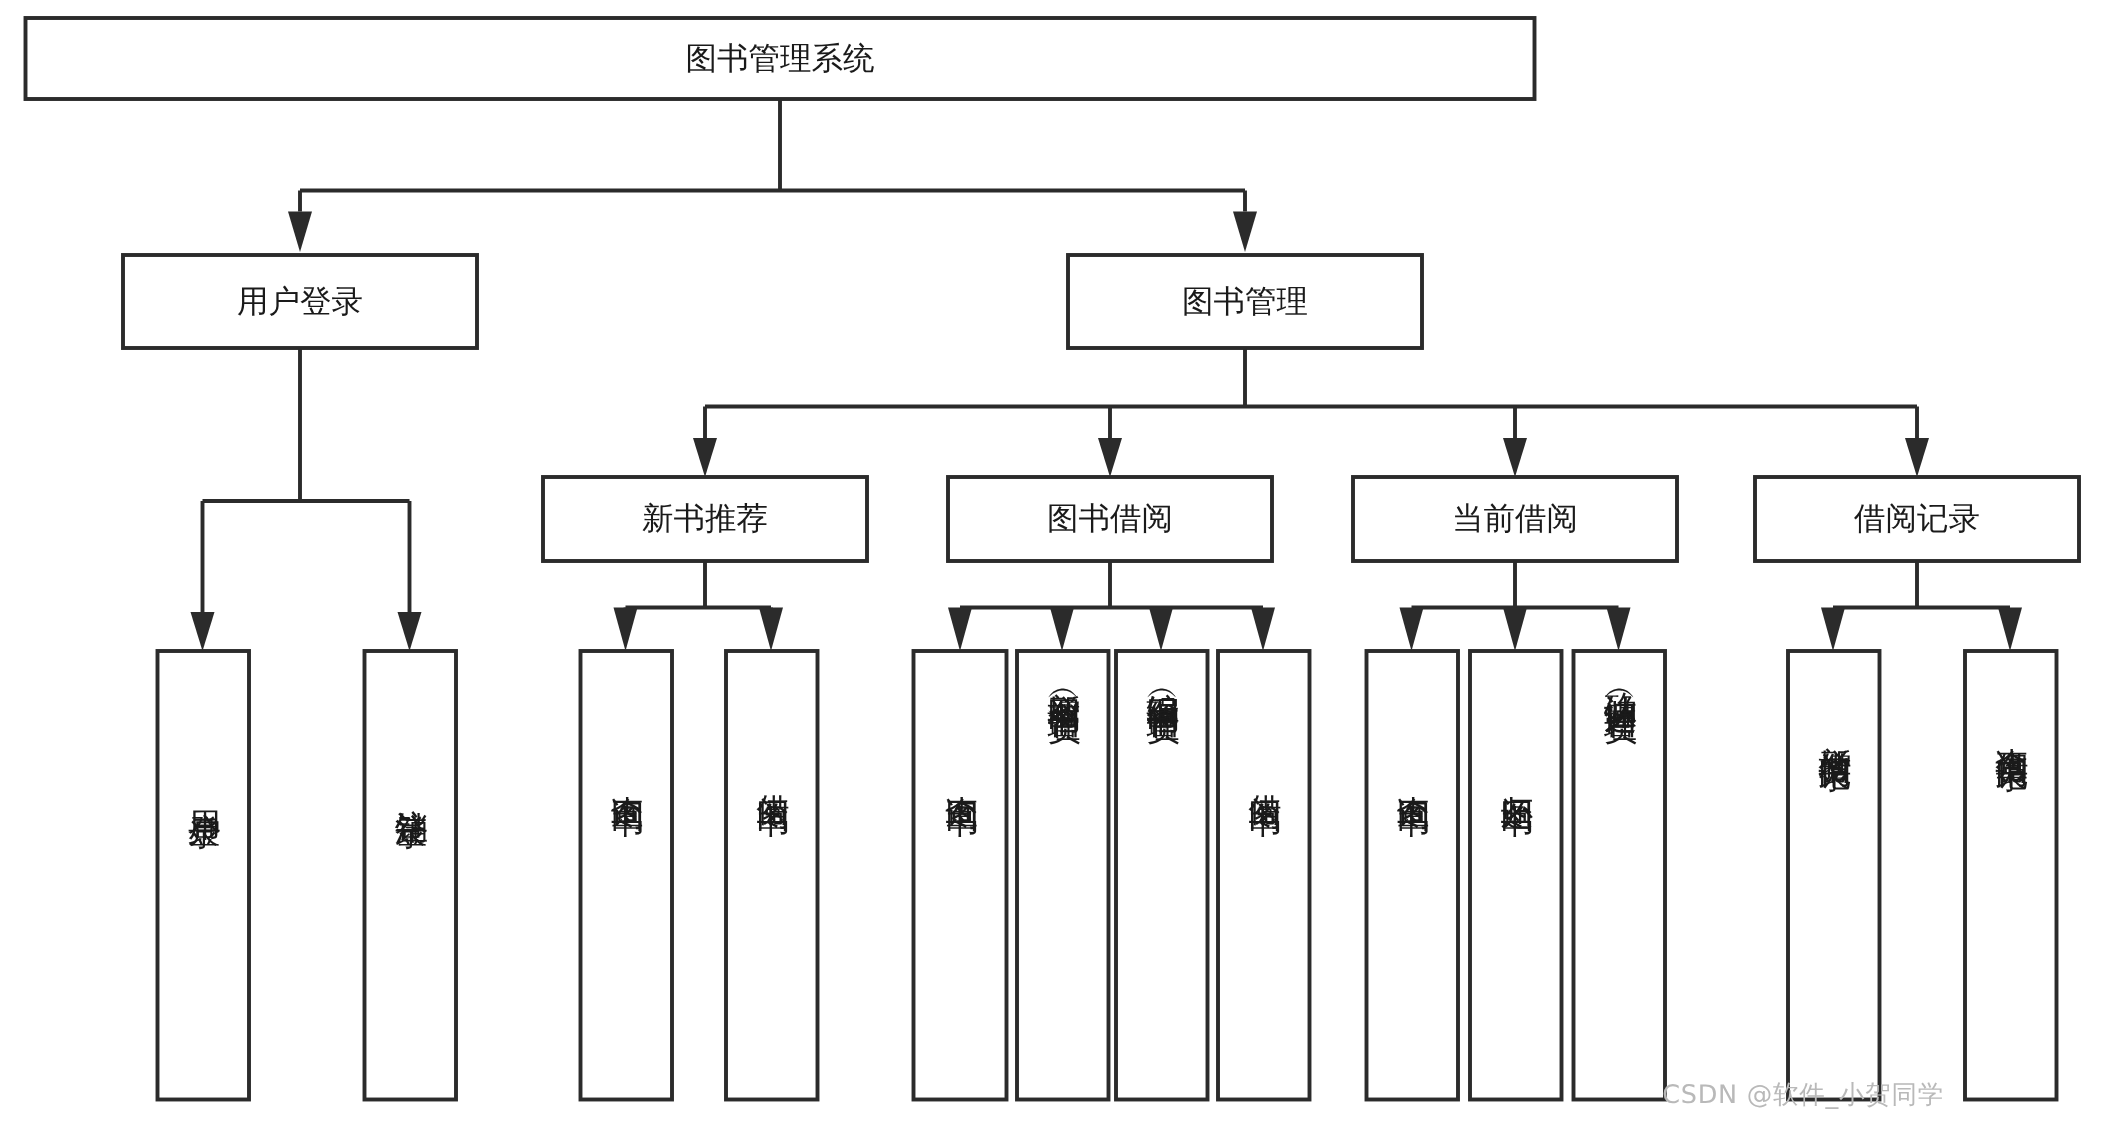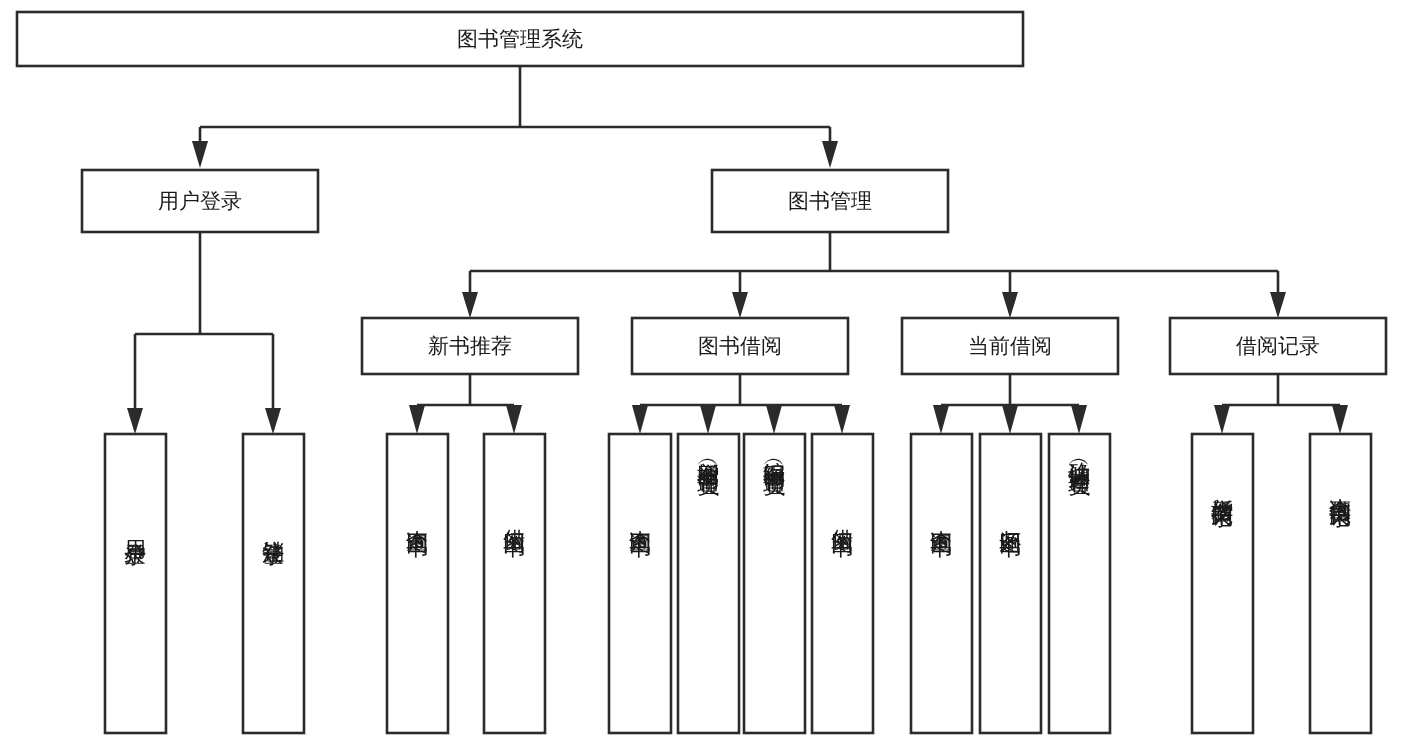--- a/index.html
+++ b/index.html
@@ -188,13 +188,14 @@
   <div class="node-label-v" style="left:774px; top:444px;">编辑图书（管理员）</div>
   <div class="node-label-v" style="left:842px; top:512px;">借阅图书</div>
 
   <div class="node-label-v" style="left:941px; top:512px;">查询图书</div>
   <div class="node-label-v" style="left:1010px; top:512px;">归还图书</div>
   <div class="node-label-v" style="left:1079px; top:444px;">确认归还（管理员）</div>
 
   <div class="node-label-v" style="left:1222px; top:480px;">新增借阅记录</div>
   <div class="node-label-v" style="left:1340px; top:480px;">查询借阅记录</div>
 
+  <div class="watermark">CSDN @软件_小贺同学</div>
 </div>
 
 </body></html>

